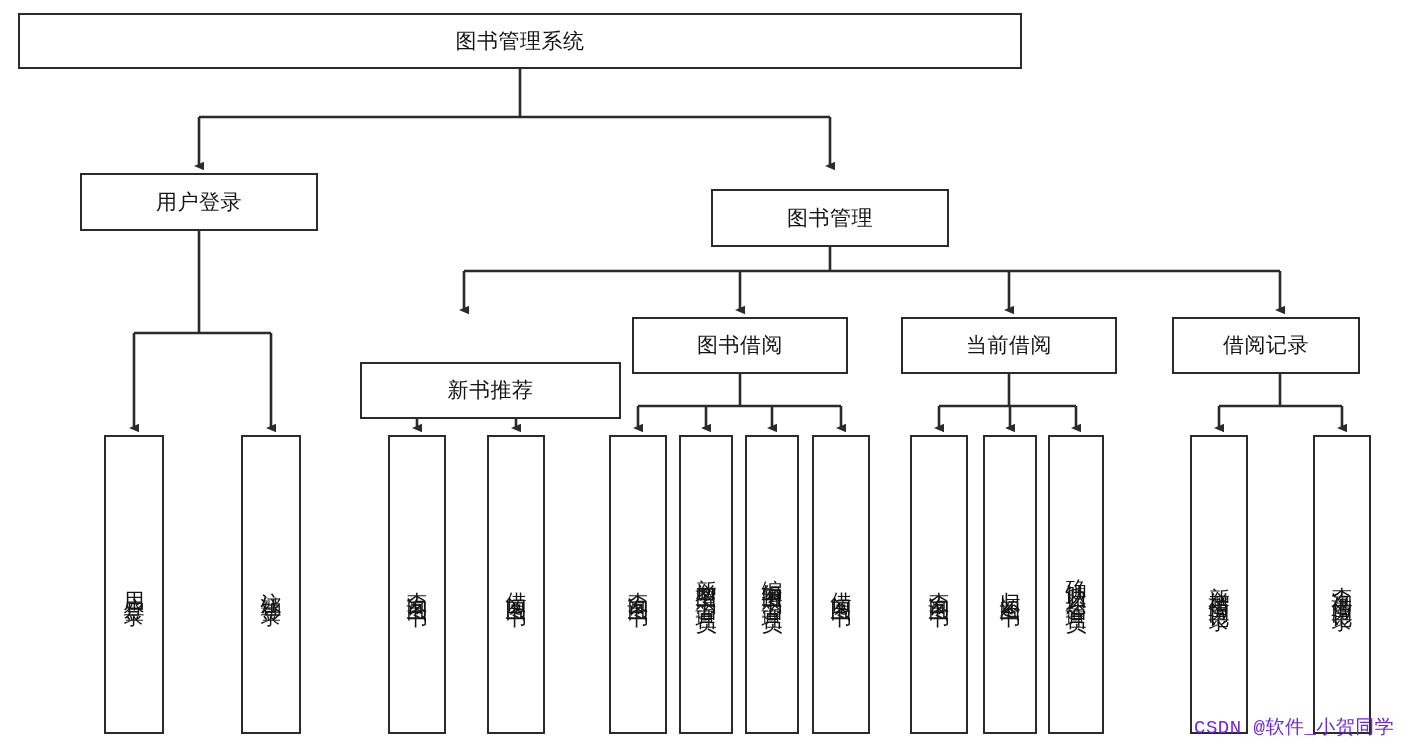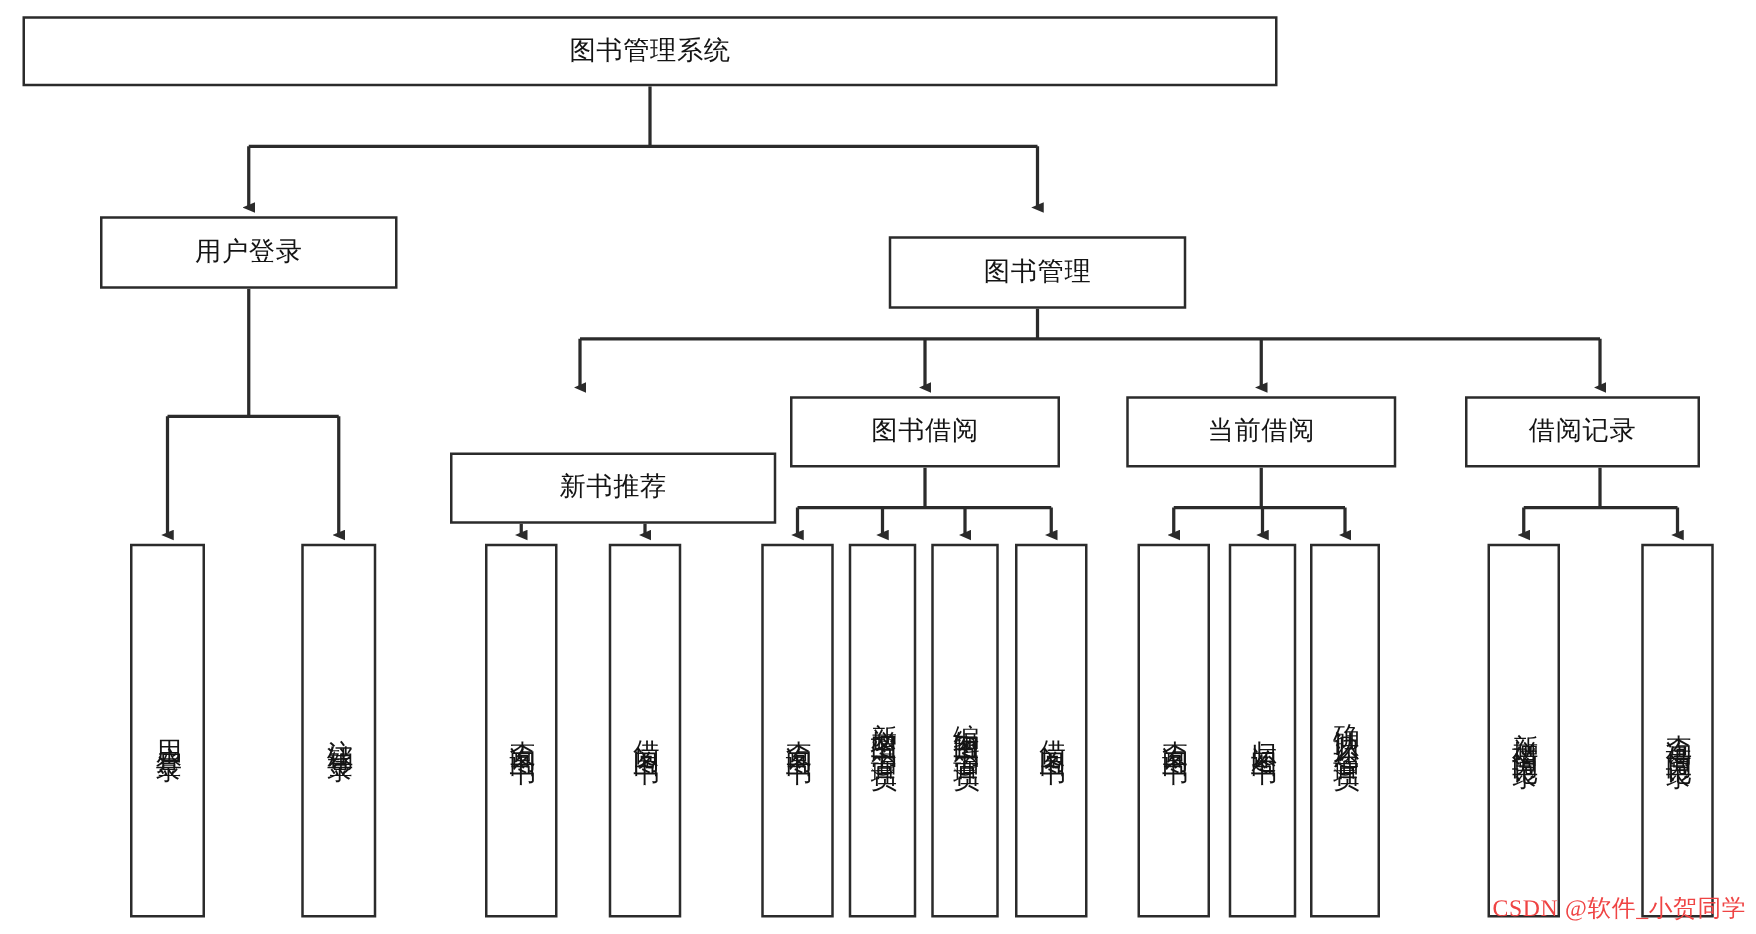--- a/index.html
+++ b/index.html
@@ -50,24 +50,24 @@
     font-size: 21px;
     white-space: nowrap;
   }
   .node.vertical {
     align-items: center;
     justify-content: center;
   }
   .watermark {
     position: absolute;
     font-size: 19px;
-    color: #ef4444;
+    color: #6d28d9;
     white-space: nowrap;
     letter-spacing: 0.5px;
-    font-family: Liberation Serif, serif;
+    font-family: Liberation Mono, monospace;
   }
 </style>
 </head>
 <body>
 
 <div id="canvas">
 
   <svg class="links" viewBox="0 0 1405 747">
     <defs>
       <marker id="arrowhead" markerWidth="10" markerHeight="10" refX="4.2" refY="5" orient="auto" markerUnits="userSpaceOnUse">

